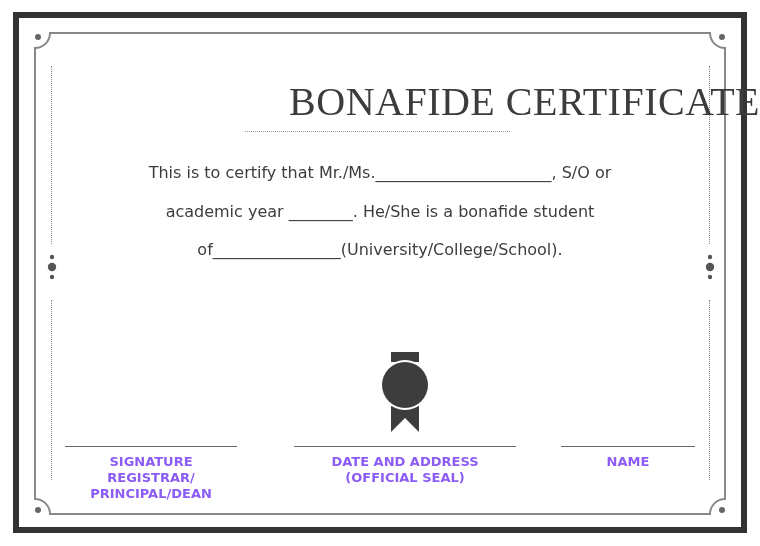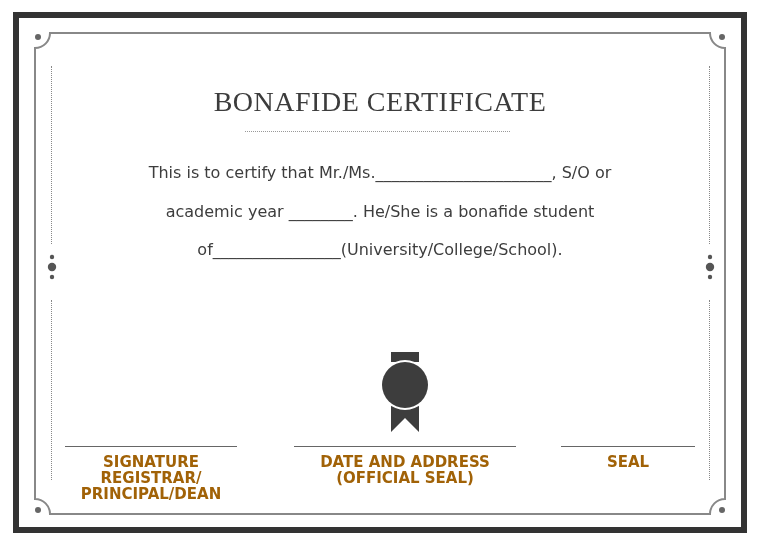--- a/index.html
+++ b/index.html
@@ -15,35 +15,35 @@
     position: absolute; left: 34px; top: 32px; width: 690px; height: 481px;
   }
   .inner-frame svg { position: absolute; left: 0; top: 0; }
   .dots-v {
     position: absolute; width: 0; border-left: 1px dotted #888;
   }
   .side-ornament {
     position: absolute; width: 10px; height: 26px;
   }
   .title {
-    position: absolute; left: 0; width: 760px; top: 80px; text-align: center;
-    font-family: "Liberation Serif", "DejaVu Serif", serif; font-size: 28px; letter-spacing: 0.5px;
+    position: absolute; left: 0; width: 760px; top: 80px; text-align: right;
+    font-family: "Liberation Serif", "DejaVu Serif", serif; font-size: 40px; letter-spacing: 0.5px;
     color: #3c3c3c; line-height: 44px;
   }
   .title-rule {
     position: absolute; left: 245px; width: 265px; top: 131px; border-top: 1px dotted #999;
   }
   .body-text {
     position: absolute; left: 60px; width: 640px; top: 156px; text-align: center;
     font-family: "DejaVu Sans", sans-serif; font-size: 16px; color: #3d3d3d;
   }
   .body-text .line { height: 38.5px; line-height: 34px; white-space: nowrap; }
   .seal { position: absolute; left: 379px; top: 352px; width: 52px; height: 82px; }
   .sig-block { position: absolute; text-align: center; font-family: "DejaVu Sans", sans-serif;
-    font-weight: bold; font-size: 15px; color: #a16207; line-height: 16px; }
+    font-weight: bold; font-size: 13px; color: #8b5cf6; line-height: 16px; }
   .sig-line { border-top: 1.5px solid #666; margin-bottom: 7px; }
 </style>
 </head>
 <body>
 
 <div class="outer-frame"></div>
 
 <div class="inner-frame">
   <svg width="692" height="483" viewBox="0 0 692 483">
     <path d="M16 1 H676 A15 15 0 0 0 691 16 V467 A15 15 0 0 0 676 482 H16 A15 15 0 0 0 1 467 V16 A15 15 0 0 0 16 1 Z" fill="none" stroke="#888" stroke-width="2"></path>
@@ -93,14 +93,14 @@
 </div>
 
 <div class="sig-block" style="left:294px; top:446px; width:222px;">
   <div class="sig-line"></div>
   <div>DATE AND ADDRESS</div>
   <div>(OFFICIAL SEAL)</div>
 </div>
 
 <div class="sig-block" style="left:561px; top:446px; width:134px;">
   <div class="sig-line"></div>
-  <div>SEAL</div>
+  <div>NAME</div>
 </div>
 
 </body></html>

